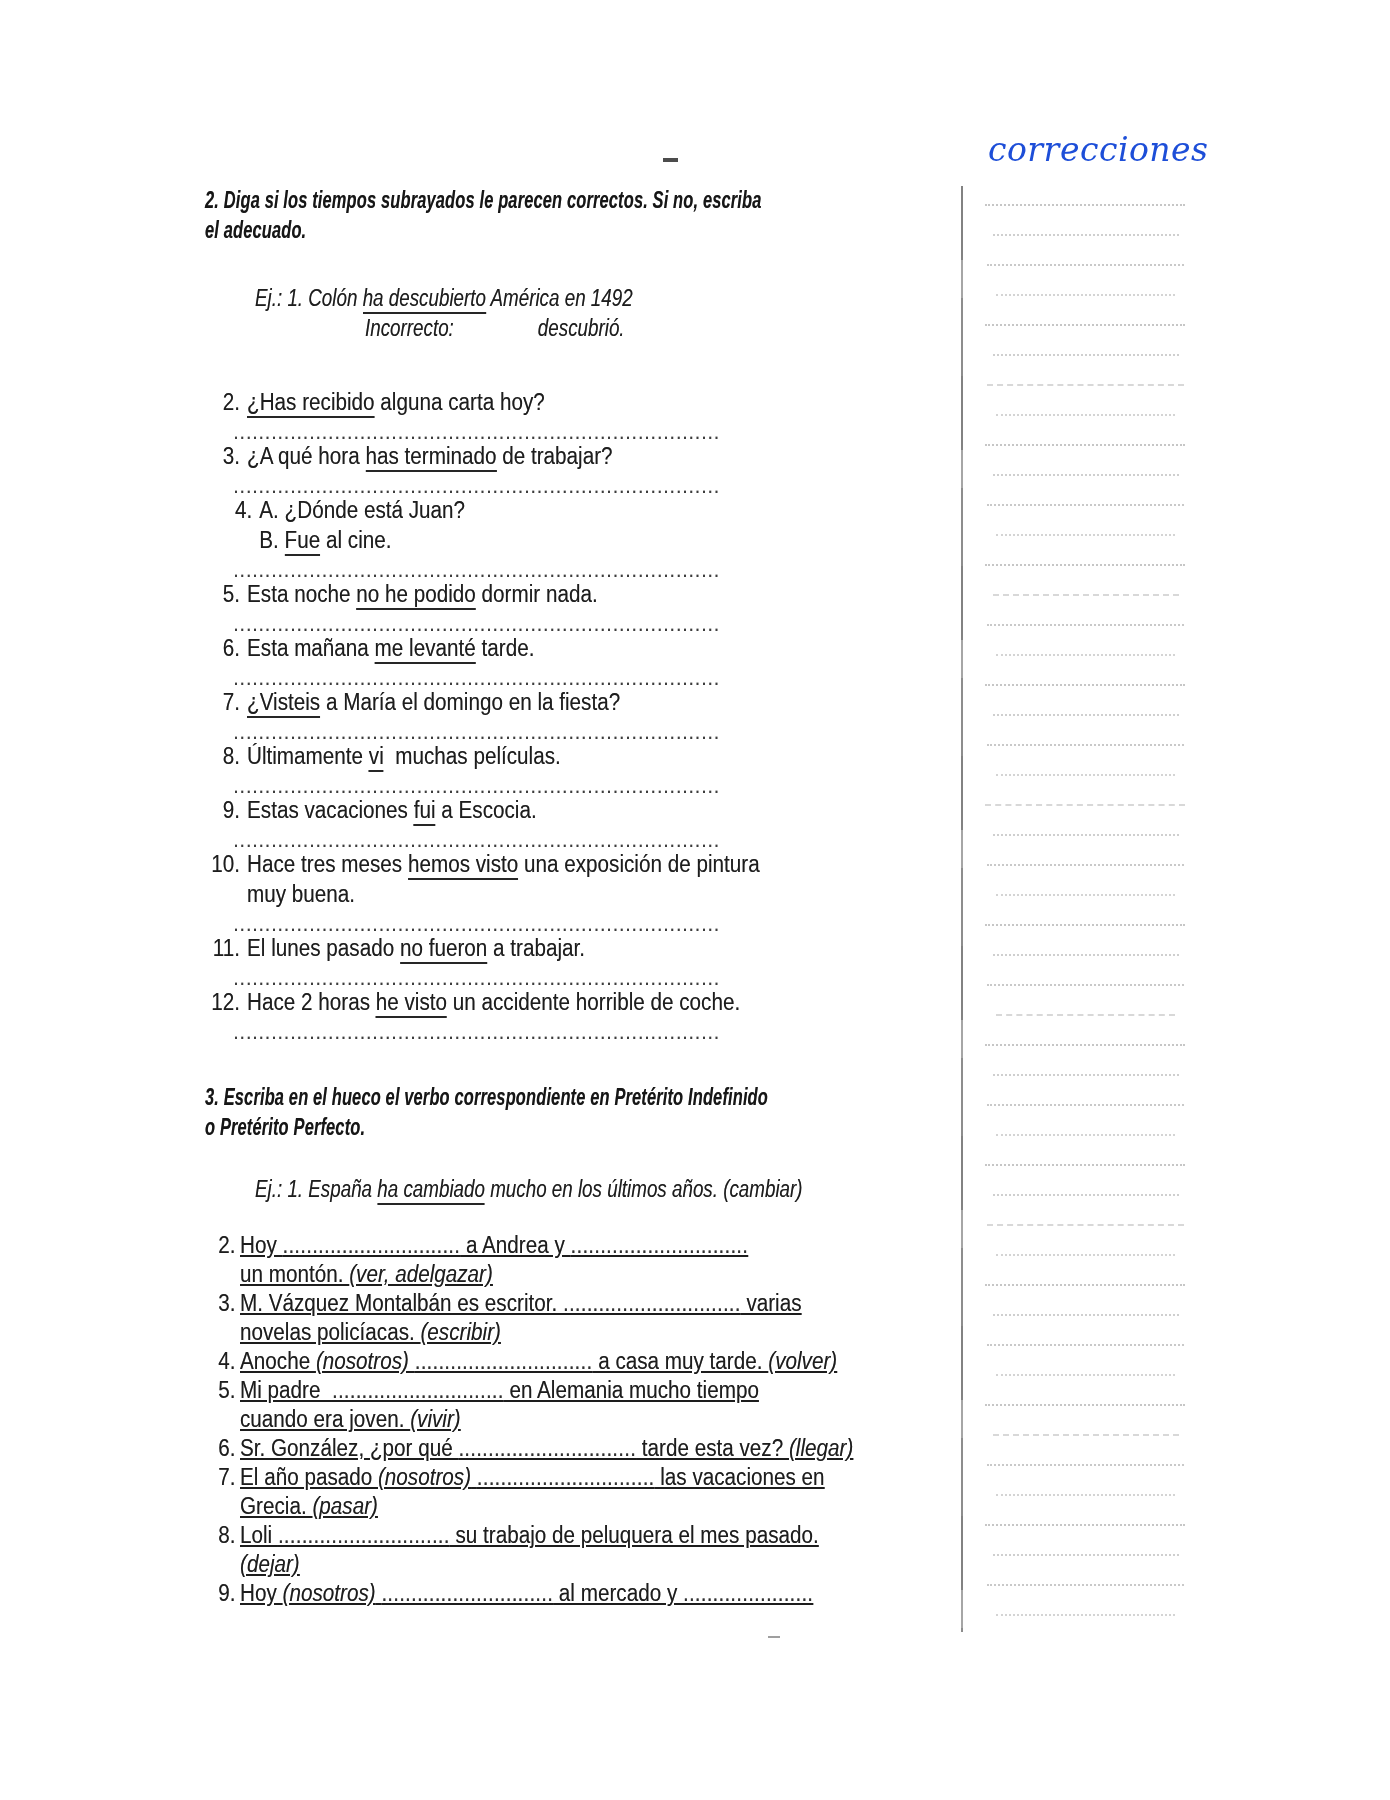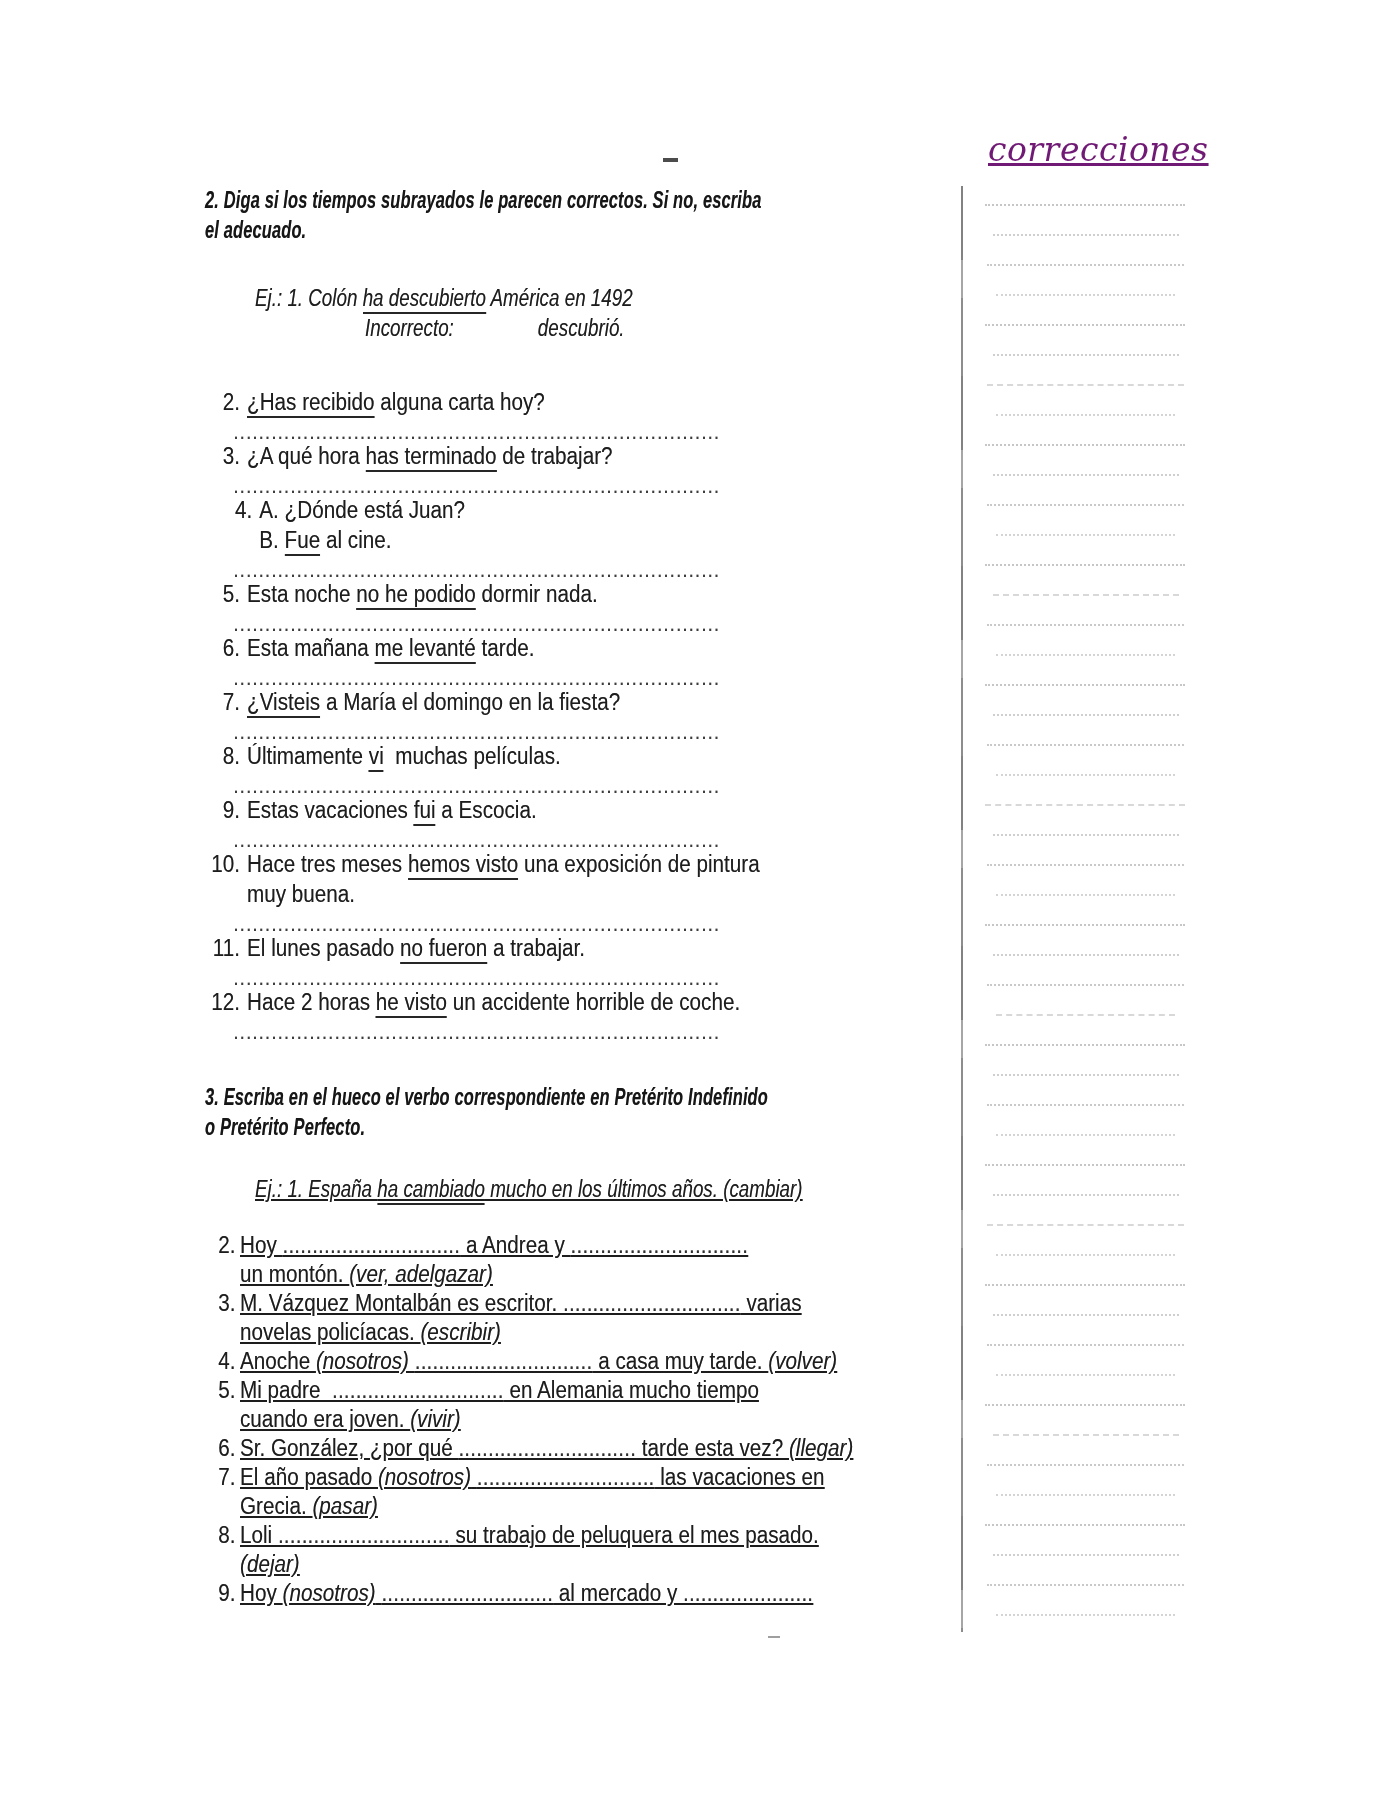--- a/index.html
+++ b/index.html
@@ -22,28 +22,28 @@
   .it{font-style:italic;}
   .leader{font-style:normal;color:#303030;letter-spacing:.2px;}
   .num{display:inline-block;width:42px;margin-left:-42px;text-align:right;padding-right:8px;box-sizing:border-box;}
   
   .item2{padding-left:42px;}
   #ex2-items .item2:first-child{margin-top:44px;}
   .ans{margin:9px 0 0 -14px;width:485px;height:15px;line-height:13px;overflow:hidden;white-space:nowrap;
        font-size:21.5px;letter-spacing:.35px;color:#3d3d3d;text-shadow:none;}
   
   .ex3head{margin-top:41px;}
-  #ex3-example{margin-top:32px;text-decoration:underline;}
+  #ex3-example{margin-top:32px;}
   #ex3-items{margin-top:27px;}
   .item3{padding-left:35px;text-decoration:underline;}
   .item3 .tline{line-height:29px;}
   .item3 .num{width:35px;margin-left:-35px;padding-right:5px;}
   
   .corr-title{position:absolute;left:988px;top:130px;font-family:"DejaVu Serif",serif;font-style:italic;
-              font-size:33px;color:#701a75;letter-spacing:.5px;text-decoration:underline;}
+              font-size:33px;color:#1d4ed8;letter-spacing:.5px;}
   .vrule{position:absolute;left:961px;top:186px;width:2px;height:1446px;
          background:repeating-linear-gradient(180deg,#828282 0 74px,#a6a6a6 74px 112px,#8d8d8d 112px 190px);}
   .corr-lines{position:absolute;left:985px;top:204px;width:215px;}
   .cline{height:30px;width:200px;border-top:2px dotted #c6c6c6;box-sizing:border-box;}
   .cline:nth-child(4n+2){width:186px;margin-left:8px;border-top-color:#cfcfcf;}
   .cline:nth-child(4n+3){width:197px;margin-left:2px;border-top-color:#c9c9c9;}
   .cline:nth-child(4n){width:179px;margin-left:11px;border-top-color:#d4d4d4;}
   .cline:nth-child(7n){border-top-style:dashed;border-top-color:#d8d8d8;}
   
   .dash-top{position:absolute;left:663px;top:158px;width:15px;height:4px;background:#4c4c4c;}

